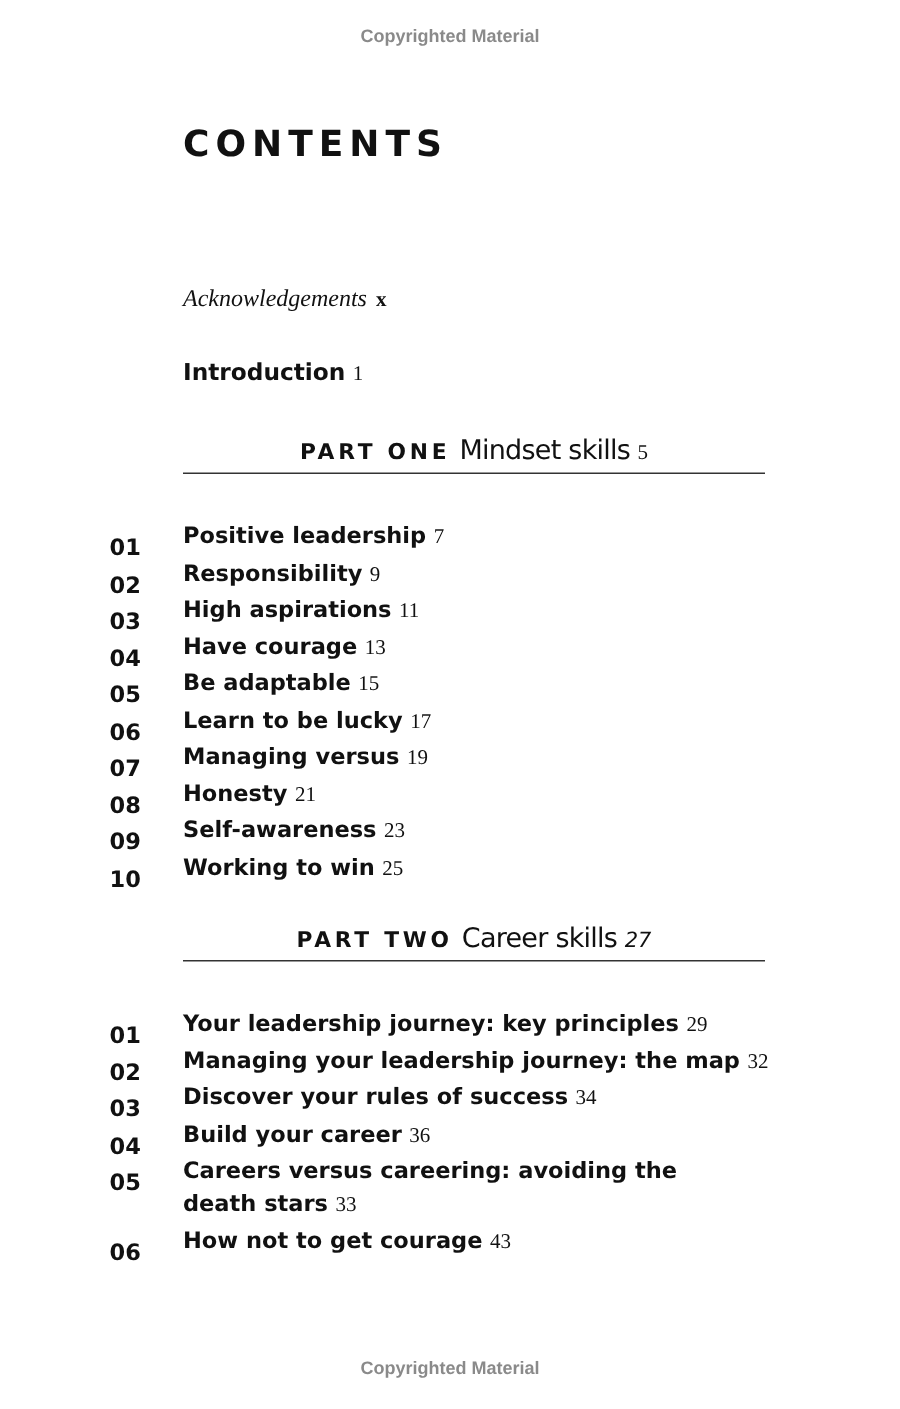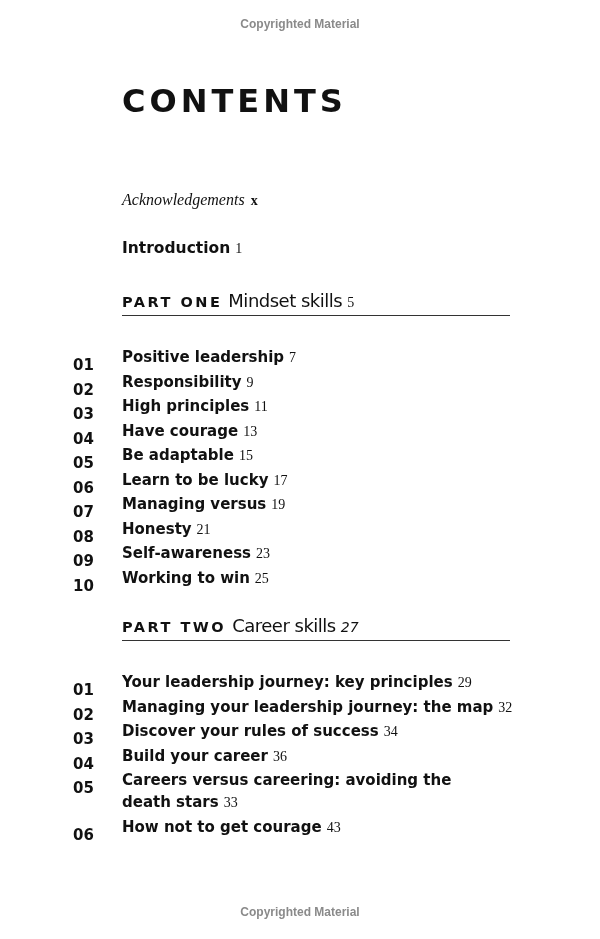--- a/index.html
+++ b/index.html
@@ -2,28 +2,28 @@
 <html><head>
   <meta charset="utf-8">
   <style>
     html, body { margin: 0; padding: 0; background: #ffffff; }
     body { width: 600px; height: 939px; position: relative; overflow: hidden; color: #111; }
     .copyright { position: absolute; left: 0; width: 600px; text-align: center;
       font-family: "Liberation Sans", sans-serif; font-size: 12px; font-weight: bold; color: #8a8a8a; }
     .copyright.top { top: 17px; }
     .copyright.bottom { top: 905px; }
     .title { position: absolute; left: 122px; top: 82px; font-family: "DejaVu Sans", sans-serif;
-      font-weight: bold; font-size: 32px; letter-spacing: 4px; color: #111; }
+      font-weight: bold; font-size: 24px; letter-spacing: 4px; color: #111; }
     .ack { position: absolute; left: 122px; top: 191px; font-family: "Liberation Serif", serif;
       font-style: italic; font-size: 16px; text-align: center; }
     .ack .pg { font-style: normal; font-weight: bold; font-size: 14px; margin-left: 6px; }
     .intro { position: absolute; left: 122px; top: 239px; font-family: "DejaVu Sans", sans-serif;
       font-weight: bold; font-size: 15.5px; }
     .pg { font-family: "Liberation Serif", serif; font-weight: normal; font-size: 14px; margin-left: 5px; }
-    .part { position: absolute; left: 122px; width: 388px; border-bottom: 1.5px solid #333; padding-bottom: 4px; }
+    .part { position: absolute; left: 122px; width: 388px; border-bottom: 1.5px solid #333; padding-bottom: 4px; text-align: center; }
     .part .label { font-family: "DejaVu Sans", sans-serif; font-weight: bold; font-size: 14.5px; letter-spacing: 2.5px; }
     .part .name { font-family: "DejaVu Sans", sans-serif; font-size: 18px; margin-left: 6px; letter-spacing: -0.5px; }
     .part .pg.sans { font-family: "DejaVu Sans", sans-serif; font-size: 14px; font-style: italic; }
     .list { position: absolute; left: 0; }
     .row { position: relative; height: 24.5px; font-family: "DejaVu Sans", sans-serif; font-weight: bold; font-size: 15px; }
     .row .num { position: absolute; left: 73px; top: 0; margin-top: 10px; }
     .row .txt { position: absolute; left: 122px; top: 0; width: 370px; line-height: 22px; }
     .row.tall { height: 47px; }
   </style>
 </head>
@@ -49,21 +49,21 @@
   <div class="row">
       <span class="num">01</span>
       <span class="txt"><span>Positive leadership</span><span class="pg">7</span></span>
     </div>
   <div class="row">
       <span class="num">02</span>
       <span class="txt"><span>Responsibility</span><span class="pg">9</span></span>
     </div>
   <div class="row">
       <span class="num">03</span>
-      <span class="txt"><span>High principles</span><span class="pg">11</span></span>
+      <span class="txt"><span>High aspirations</span><span class="pg">11</span></span>
     </div>
   <div class="row">
       <span class="num">04</span>
       <span class="txt"><span>Have courage</span><span class="pg">13</span></span>
     </div>
   <div class="row">
       <span class="num">05</span>
       <span class="txt"><span>Be adaptable</span><span class="pg">15</span></span>
     </div>
   <div class="row">

